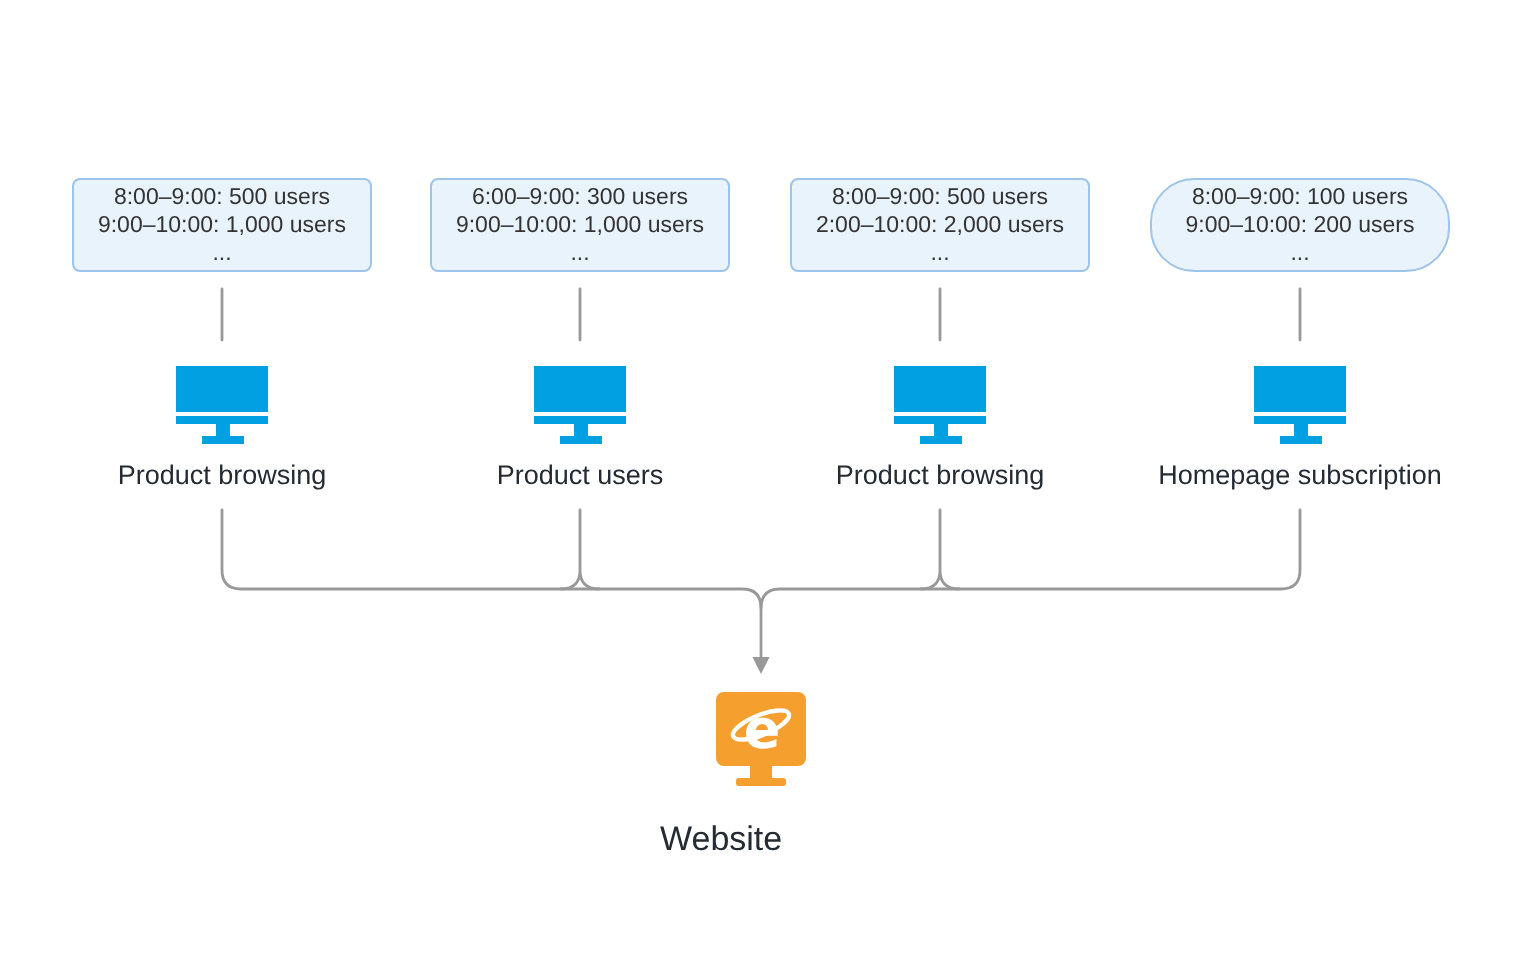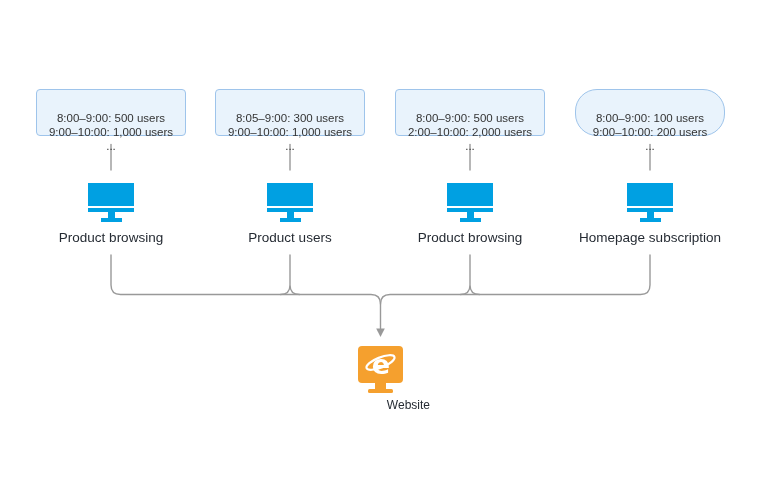--- a/index.html
+++ b/index.html
@@ -25,42 +25,42 @@
 
   
   .info-box{
     width:150px;height:47px;top:89px;
     background:var(--box-fill);
     border:1px solid var(--box-border);
     border-radius:4px;
     color:var(--box-text);
     font-size:11.5px;line-height:14px;
     text-align:center;
-    padding-top:21px;
+    padding-top:2px;
   }
   .info-box .bline{white-space:nowrap;}
 
   
   .monitor{width:46px;top:183px;}
   .monitor .screen{width:46px;height:23px;background:var(--blue);}
   .monitor .bezel{width:46px;height:4px;background:var(--blue);margin-top:2px;}
   .monitor .stand{width:7px;height:6px;background:var(--blue);margin:0 auto;}
   .monitor .foot{width:21px;height:4px;background:var(--blue);margin:0 auto;}
 
   
   .node-label{
     width:200px;top:230px;
     text-align:center;
     font-size:13.5px;
     color:var(--label-text);
   }
   .website-label{
-    width:100px;top:398px;left:330px;
-    text-align:right;
-    font-size:12px;
+    width:100px;top:410px;left:330px;
+    text-align:left;
+    font-size:17px;
     color:var(--label-text);
   }
 
   svg{display:block;}
   #connector-svg{left:0;top:0;pointer-events:none;}
 </style>
 </head>
 <body>
 
 <svg id="connector-svg" class="abs" width="760" height="490" viewBox="0 0 760 490">
@@ -86,21 +86,21 @@
 </div>
 <div class="abs monitor" style="left:88px;">
   <div class="screen"></div>
   <div class="bezel"></div>
   <div class="stand"></div>
   <div class="foot"></div>
 </div>
 <div class="abs node-label" style="left:11px;">Product browsing</div>
 
 <div class="abs info-box" style="left:215px;">
-  <div class="bline">8:05–9:00: 300 users</div>
+  <div class="bline">6:00–9:00: 300 users</div>
   <div class="bline">9:00–10:00: 1,000 users</div>
   <div class="bline">...</div>
 </div>
 <div class="abs monitor" style="left:267px;">
   <div class="screen"></div>
   <div class="bezel"></div>
   <div class="stand"></div>
   <div class="foot"></div>
 </div>
 <div class="abs node-label" style="left:190px;">Product users</div>

